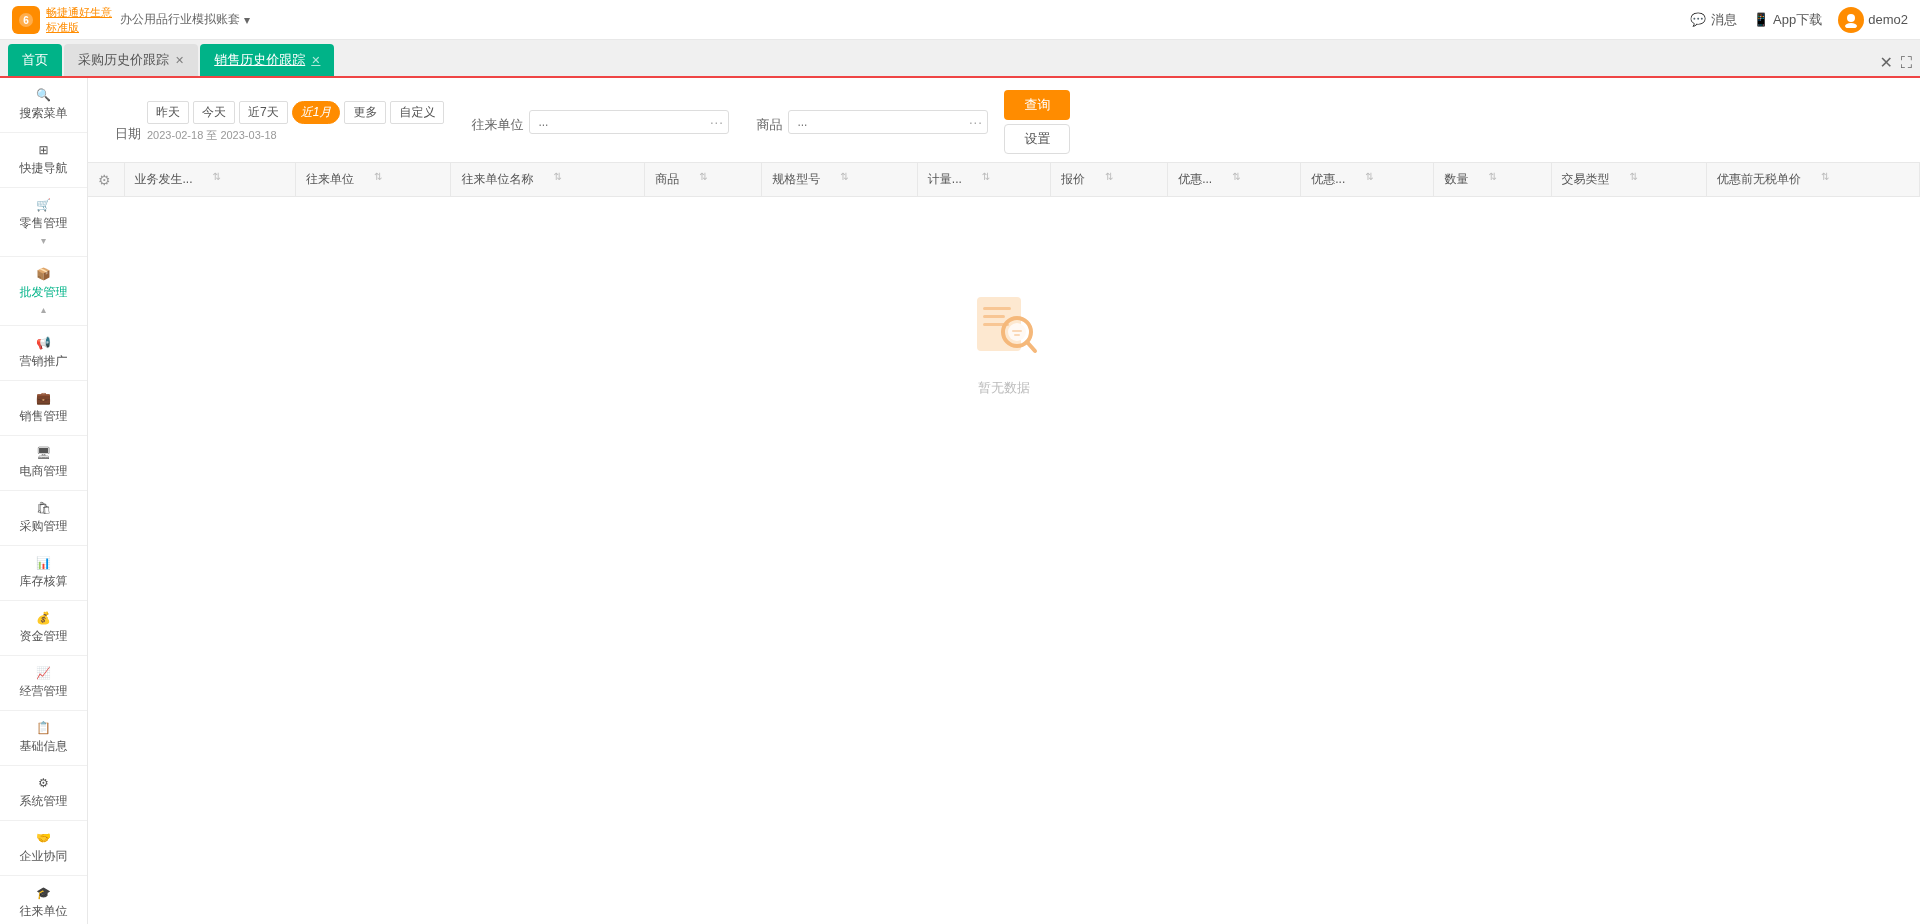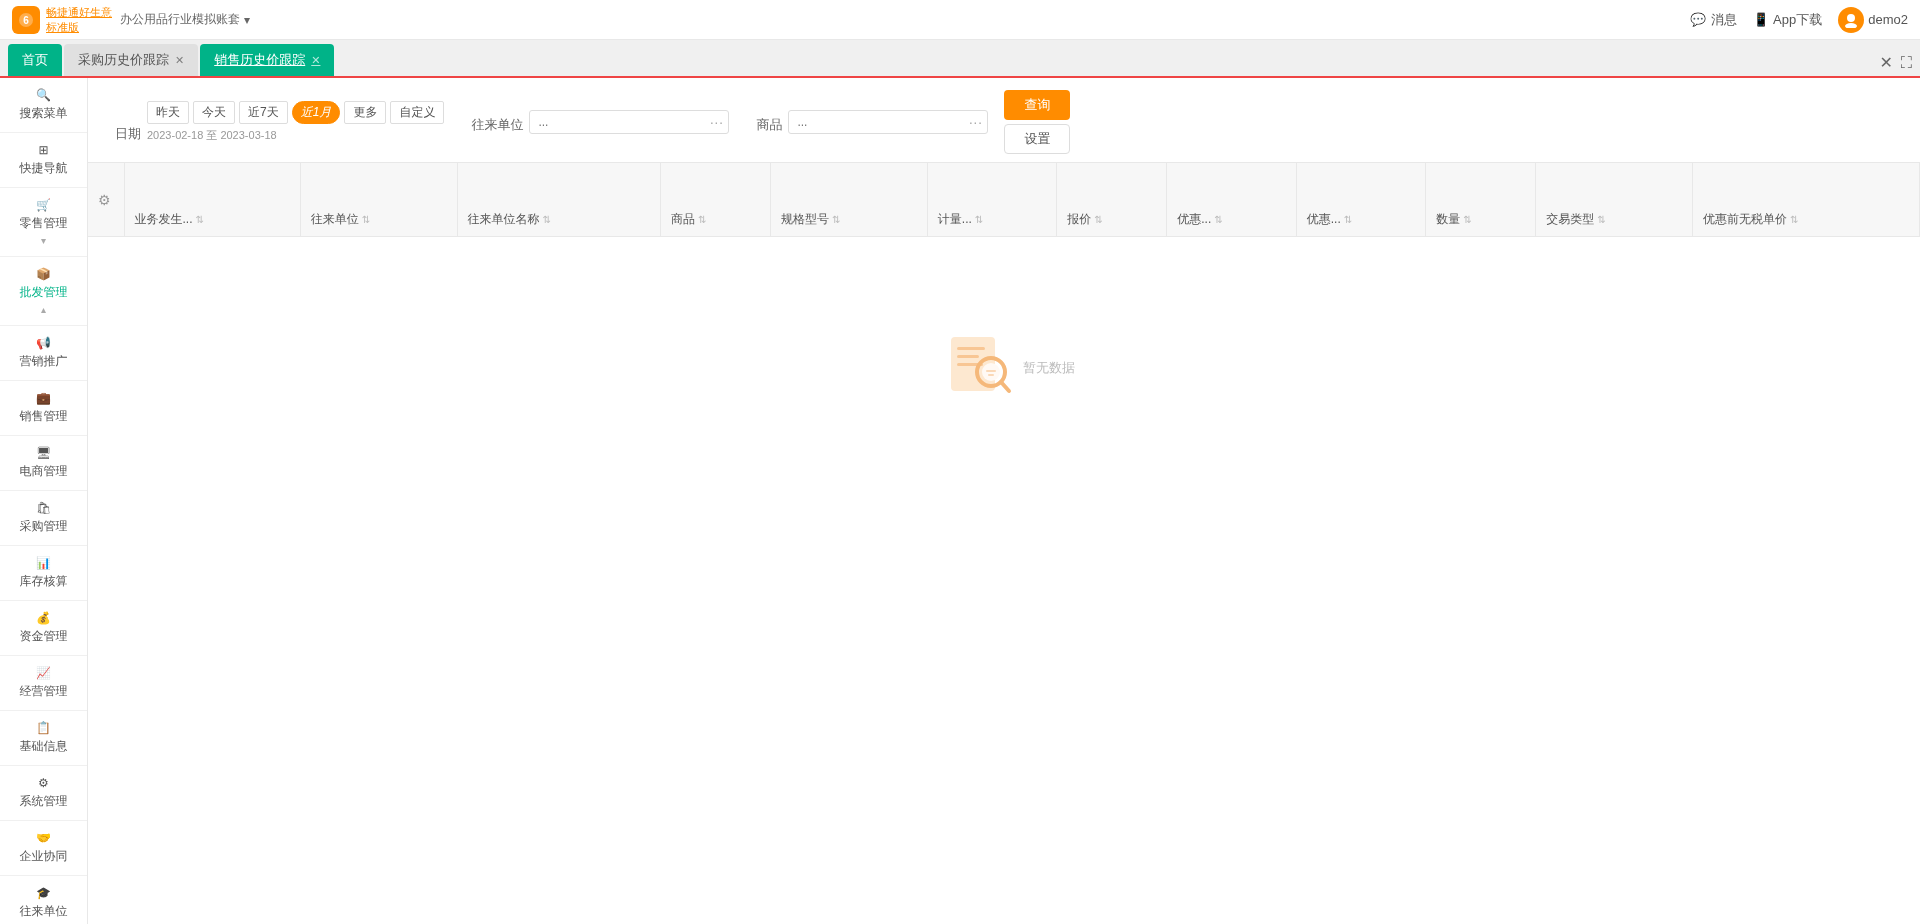--- a/index.html
+++ b/index.html
@@ -160,29 +160,29 @@
       border-right: 1px solid #e8e8e8;
       padding: 8px 10px;
       text-align: left;
       color: #555;
       font-weight: normal;
       white-space: nowrap;
       position: sticky;
       top: 0;
       z-index: 1;
     }
-    .data-table th .th-inner { display: flex; align-items: center; gap: 3px; margin-top: 40px; }
+    .data-table th .th-inner { display: flex; gap: 20px; }
     .sort-icon { color: #bbb; font-size: 10px; }
     .gear-cell { text-align: center; width: 36px; }
     .gear-btn { background: none; border: none; cursor: pointer; color: #999; font-size: 14px; }
 
     
     .empty-state {
       display: flex;
-      flex-direction: row;
+      flex-direction: column;
       align-items: center;
       justify-content: center;
       padding: 80px 0;
       color: #bbb;
       font-size: 13px;
     }
     .empty-icon-wrapper {
       width: 90px;
       height: 90px;
       margin-bottom: 12px;

